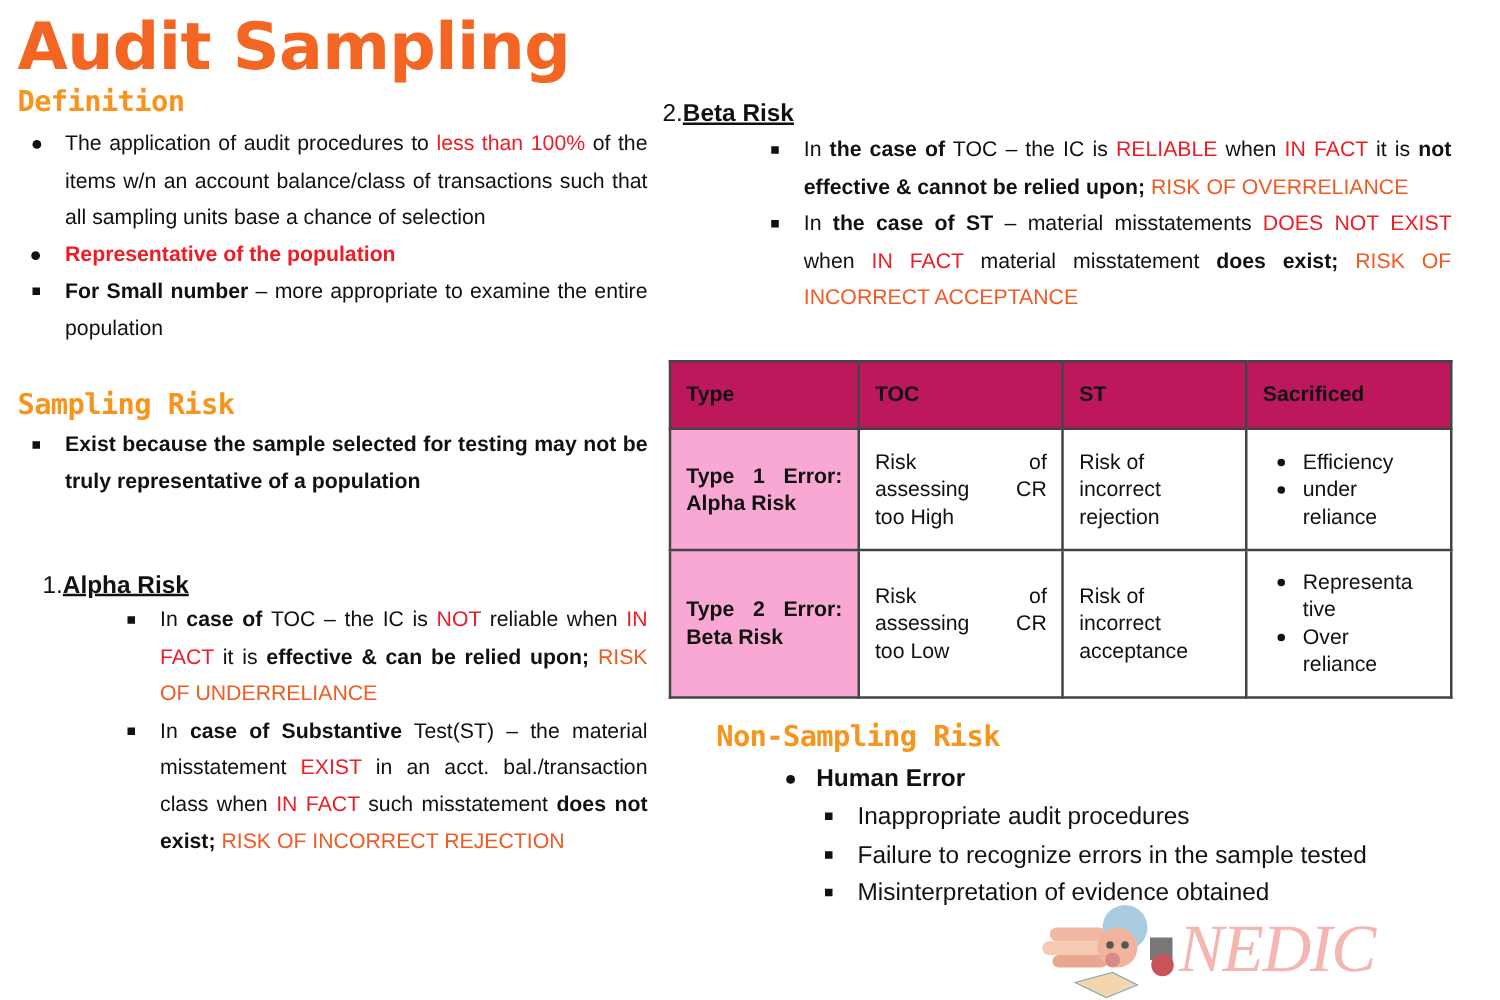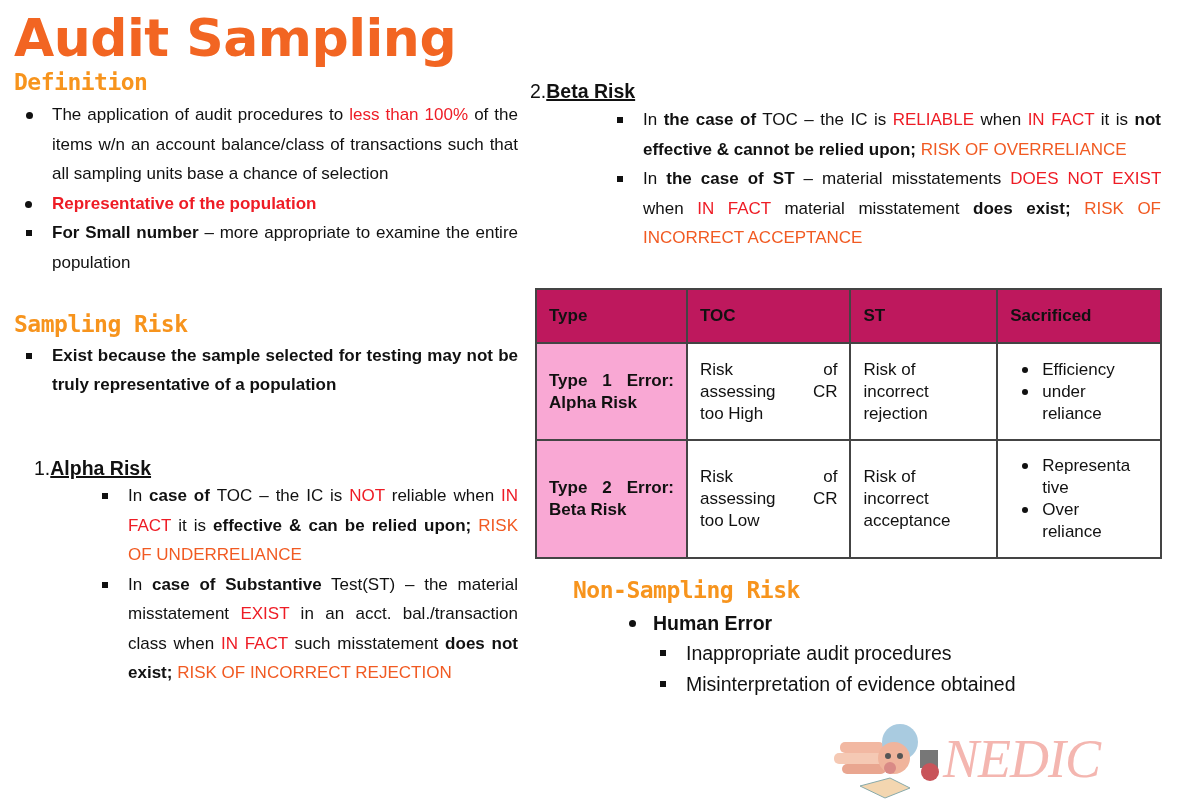--- a/index.html
+++ b/index.html
@@ -155,20 +155,21 @@
   </table>
 
 <div class="abs heading" style="left:573px;top:576px;">Non-Sampling Risk</div>
 <div class="abs" style="left:609px;top:608px;font-size:19.5px;line-height:30px;font-weight:bold;margin-left:44px;">
   <span style="position:absolute;left:-24px;top:12px;width:7px;height:7px;border-radius:50%;background:#111;"></span>
   <span>Human Error</span>
 </div>
 <div class="abs" style="left:686px;top:638px;font-size:19.5px;line-height:30.5px;">
   <ul class="b">
     <li><span class="dot"></span><span>Inappropriate audit procedures</span></li>
+    <li><span class="dot"></span><span>Failure to recognize errors in the sample tested</span></li>
     <li><span class="dot"></span><span>Misinterpretation of evidence obtained</span></li>
   </ul>
 </div>
 
 <div class="abs logo-wrap">
   <svg width="140" height="80" viewBox="0 0 140 80">
     <rect x="10" y="22" width="44" height="11" rx="5" fill="#f2b8a2"></rect>
     <rect x="4" y="33" width="50" height="11" rx="5" fill="#f5c9b4"></rect>
     <rect x="12" y="44" width="44" height="10" rx="5" fill="#e9a690"></rect>
     <circle cx="70" cy="22" r="18" fill="#a9cbe0"></circle>

